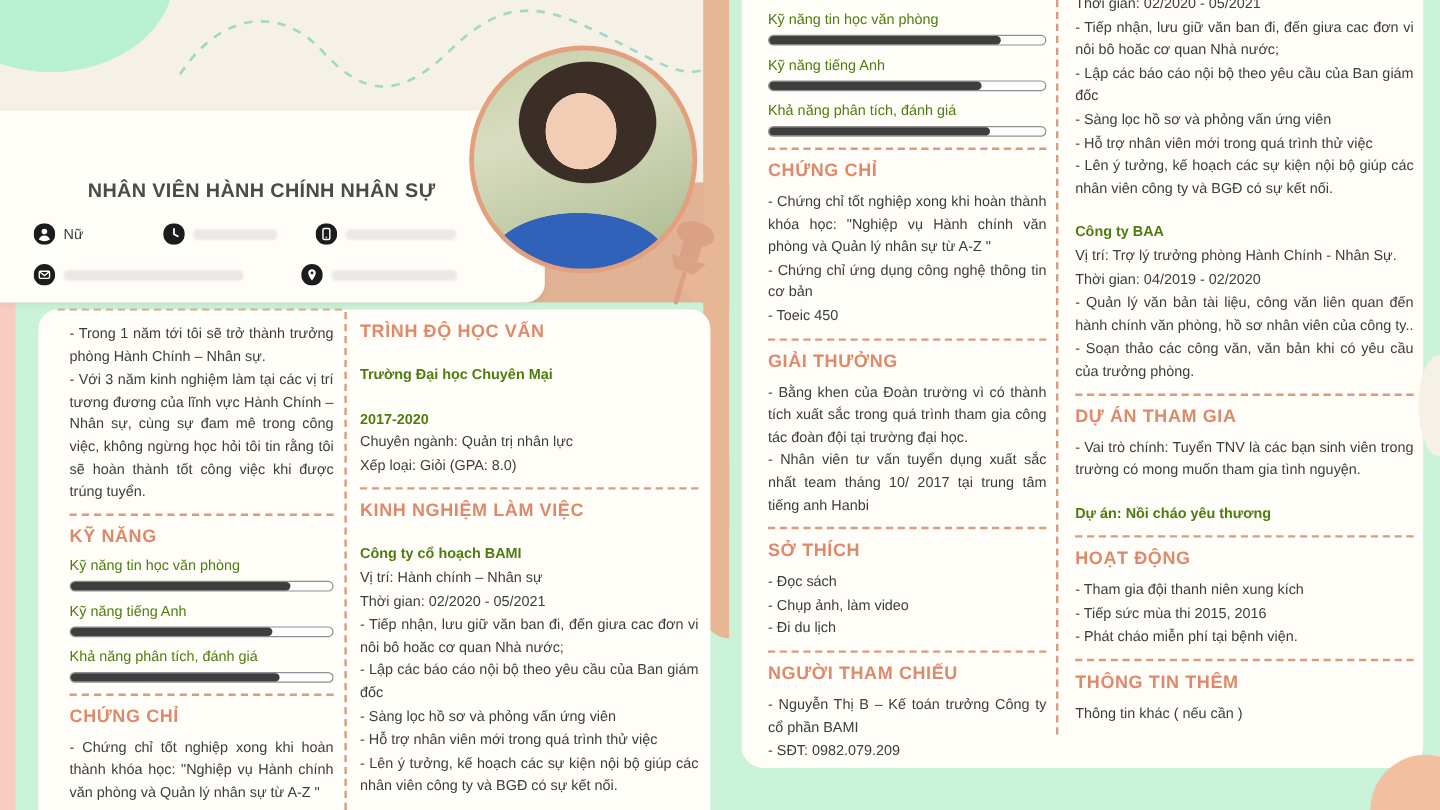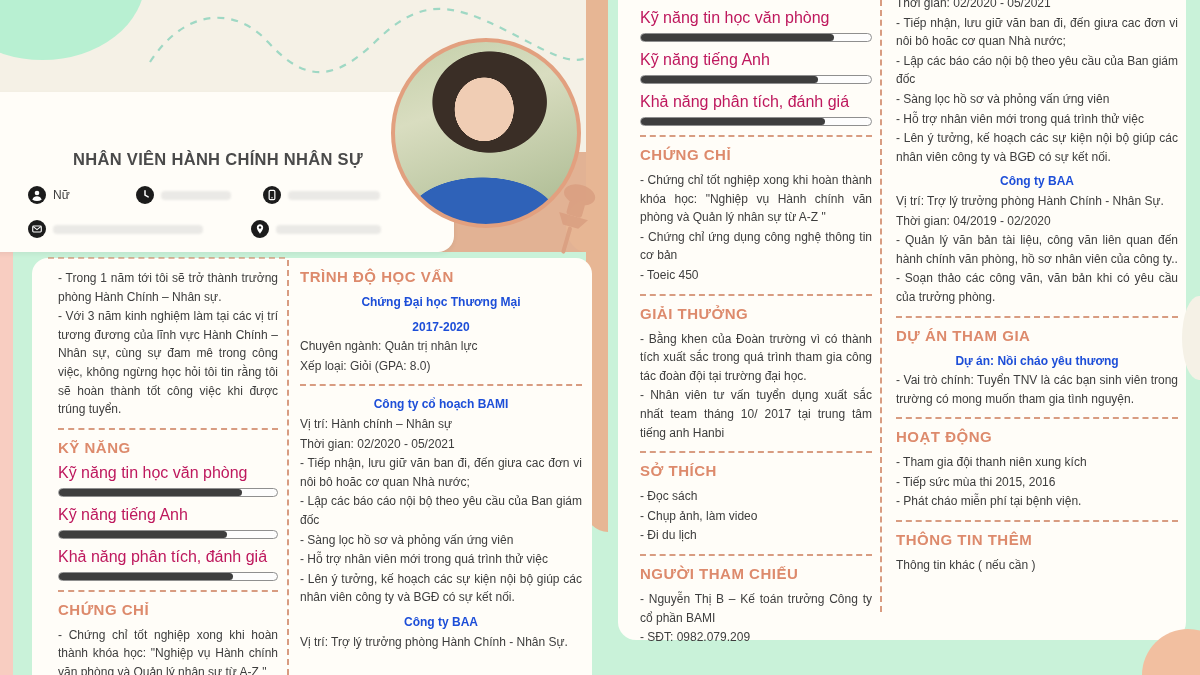--- a/index.html
+++ b/index.html
@@ -56,24 +56,24 @@
 
   
   .col{position:absolute;}
   .p1-col-left{left:58px;top:268px;width:220px;}
   .p1-col-right{left:300px;top:268px;width:282px;}
   .p2-col-left{left:32px;top:-16px;width:232px;}
   .p2-col-right{left:288px;top:-7px;width:282px;}
 
   .sec-heading{font-size:15px;font-weight:bold;color:#dd8a6c;letter-spacing:.5px;margin:0 0 8px 0;}
   .line{font-size:12px;color:#3d3d3d;line-height:1.55;margin:1px 0;text-align:justify;}
-  .line.bold{font-weight:bold;color:#1d4ed8;margin-top:6px;text-align:center;}
+  .line.bold{font-weight:bold;color:#4d7c0f;margin-top:18px;text-align:left;}
   .sep-dashed{border-top:2px dashed rgba(203,123,90,.75);margin:9px 0 9px 0;}
   .skill{margin-bottom:9px;}
-  .skill-label{font-size:16px;color:#be185d;margin-bottom:6px;}
+  .skill-label{font-size:12px;color:#4d7c0f;margin-bottom:6px;}
   .skill-track{height:7px;border:1px solid #8f8f8f;border-radius:5px;background:#fdfdfd;}
   .skill-fill{height:100%;background:#3e3e3e;border-radius:5px;}
 </style>
 </head>
 <body>
 
 <div id="canvas">
 
   <div class="page1">
     <div class="p1-mint-circle"></div>
@@ -181,25 +181,26 @@
           <div class="skill-track">
             <div class="skill-fill" style="width: 80%;"></div>
           </div>
         </div>
         <div class="sep-dashed"></div>
         <div class="sec-heading">CHỨNG CHỈ</div>
         <div class="line">- Chứng chỉ tốt nghiệp xong khi hoàn thành khóa học: "Nghiệp vụ Hành chính văn phòng và Quản lý nhân sự từ A-Z "</div>
       </div>
     <div class="col p1-col-right">
         <div class="sec-heading">TRÌNH ĐỘ HỌC VẤN</div>
-        <div class="line bold">Chứng Đại học Thương Mại</div>
+        <div class="line bold">Trường Đại học Chuyên Mại</div>
         <div class="line bold">2017-2020</div>
         <div class="line">Chuyên ngành: Quản trị nhân lực</div>
         <div class="line">Xếp loại: Giỏi (GPA: 8.0)</div>
         <div class="sep-dashed"></div>
+        <div class="sec-heading">KINH NGHIỆM LÀM VIỆC</div>
         <div class="line bold">Công ty cổ hoạch BAMI</div>
         <div class="line">Vị trí: Hành chính – Nhân sự</div>
         <div class="line">Thời gian: 02/2020 - 05/2021</div>
         <div class="line">- Tiếp nhận, lưu giữ văn ban đi, đến giưa cac đơn vi nôi bô hoăc cơ quan Nhà nước;</div>
         <div class="line">- Lập các báo cáo nội bộ theo yêu cầu của Ban giám đốc</div>
         <div class="line">- Sàng lọc hồ sơ và phỏng vấn ứng viên</div>
         <div class="line">- Hỗ trợ nhân viên mới trong quá trình thử việc</div>
         <div class="line">- Lên ý tưởng, kế hoạch các sự kiện nội bộ giúp các nhân viên công ty và BGĐ có sự kết nối.</div>
         <div class="line bold">Công ty  BAA</div>
         <div class="line">Vị trí: Trợ lý trưởng phòng Hành Chính -  Nhân Sự.</div>
@@ -258,22 +259,22 @@
         <div class="line">- Sàng lọc hồ sơ và phỏng vấn ứng viên</div>
         <div class="line">- Hỗ trợ nhân viên mới trong quá trình thử việc</div>
         <div class="line">- Lên ý tưởng, kế hoạch các sự kiện nội bộ giúp các nhân viên công ty và BGĐ có sự kết nối.</div>
         <div class="line bold">Công ty  BAA</div>
         <div class="line">Vị trí: Trợ lý trưởng phòng Hành Chính -  Nhân Sự.</div>
         <div class="line">Thời gian: 04/2019 - 02/2020</div>
         <div class="line">- Quản lý văn bản tài liệu, công văn liên quan đến hành chính văn phòng, hồ sơ nhân viên của công ty..</div>
         <div class="line">- Soạn thảo các công văn, văn bản khi có yêu cầu của trưởng phòng.</div>
         <div class="sep-dashed"></div>
         <div class="sec-heading">DỰ ÁN THAM GIA</div>
+        <div class="line">- Vai trò chính: Tuyển TNV là các bạn sinh viên trong trường có mong muốn tham gia tình nguyện.</div>
         <div class="line bold">Dự án: Nồi cháo yêu thương</div>
-        <div class="line">- Vai trò chính: Tuyển TNV là các bạn sinh viên trong trường có mong muốn tham gia tình nguyện.</div>
         <div class="sep-dashed"></div>
         <div class="sec-heading">HOẠT ĐỘNG</div>
         <div class="line">- Tham gia đội thanh niên xung kích</div>
         <div class="line">- Tiếp sức mùa thi 2015, 2016</div>
         <div class="line">- Phát cháo miễn phí tại bệnh viện.</div>
         <div class="sep-dashed"></div>
         <div class="sec-heading">THÔNG TIN THÊM</div>
         <div class="line">Thông tin khác ( nếu cần )</div>
       </div>
   </div>

